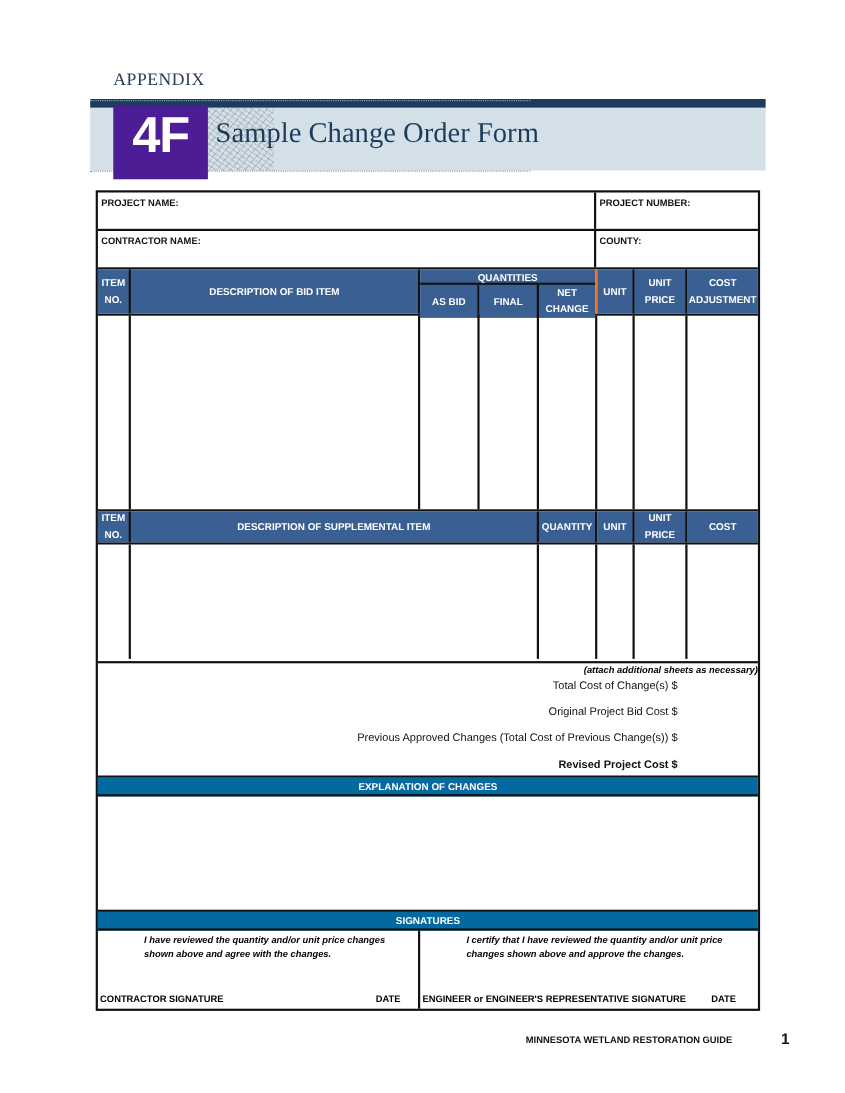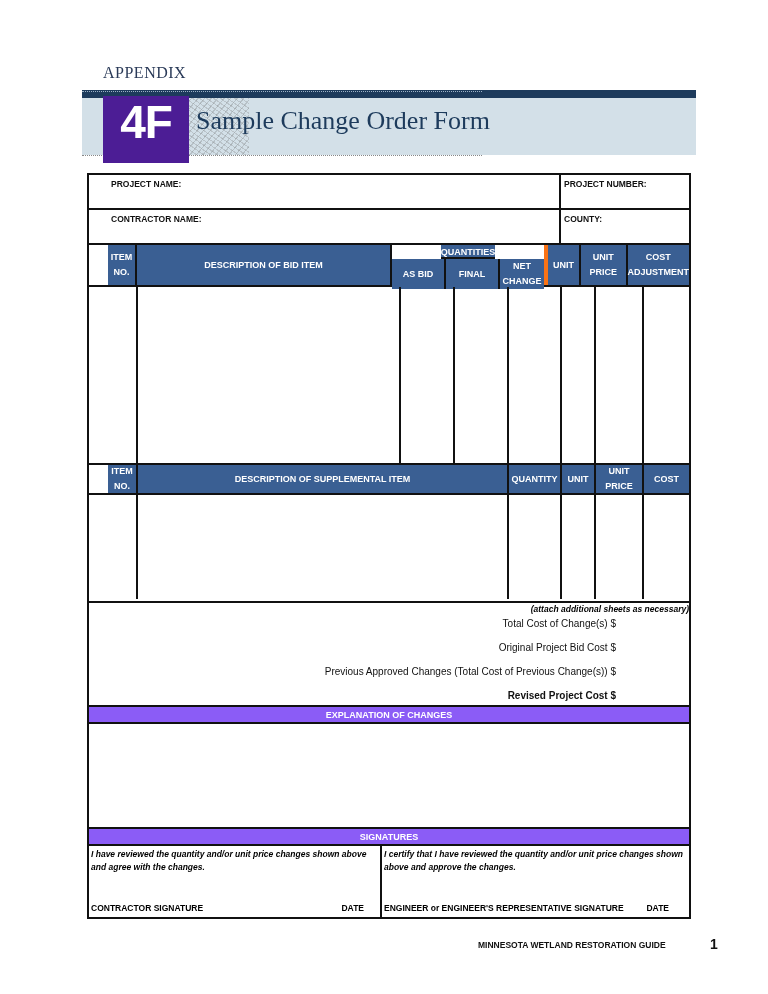--- a/index.html
+++ b/index.html
@@ -8,39 +8,39 @@
   .banner-bar { position: absolute; left: 82px; top: 90px; width: 614px; height: 8px; background: #1d3b5c; }
   .dots-top { position: absolute; left: 82px; top: 91px; width: 400px; border-top: 1px dotted #9db3c7; }
   .banner { position: absolute; left: 82px; top: 98px; width: 614px; height: 57px; background: #d3e0e8; }
   .dots-bottom { position: absolute; left: 82px; top: 155px; width: 400px; border-top: 1px dotted #888; }
   .badge { position: absolute; left: 103px; top: 96px; width: 86px; height: 67px; background: #4c1d95; color: #fff; font-family: "Liberation Sans", sans-serif; font-weight: bold; font-size: 46px; line-height: 52px; text-align: center; letter-spacing: -1px; }
   .tree { position: absolute; left: 189px; top: 98px; width: 60px; height: 57px;
     background: repeating-linear-gradient(35deg, rgba(120,120,120,.35) 0 1px, transparent 1px 4px), repeating-linear-gradient(-50deg, rgba(90,90,90,.3) 0 1px, transparent 1px 5px); opacity: .8; }
   .title { position: absolute; left: 196px; top: 106px; font-family: "Liberation Serif", serif; font-size: 26px; color: #1d3b5c; }
 
   .form { position: absolute; left: 87px; top: 173px; width: 604px; border: 2px solid #111; }
-  .row { display: flex; border-bottom: 2px solid #111; padding-left: 19px; }
+  .row { display: flex; border-bottom: 2px solid #111; }
   .cell { border-right: 2px solid #111; font-size: 8.5px; font-weight: bold; color: #111; padding: 4px 3px; }
   .cell:last-child { border-right: none; }
   .hdr { background: #3a5f93; color: #fff; font-weight: bold; font-size: 9px; text-align: center; display: flex; align-items: center; justify-content: center; border-right: 2px solid #111; line-height: 15px; }
   .hdr:last-child { border-right: none; }
   .blank { border-right: 2px solid #111; }
   .blank:last-child { border-right: none; }
   .c1 { width: 30px; } .c2 { width: 263px; } .c3 { width: 54px; } .c4 { width: 54px; } .c5 { width: 53px; } .c6 { width: 34px; } .c7 { width: 48px; } .c8 { flex: 1; }
-  .qgrp { width: 161px; display: flex; flex-direction: column; border-right: 4px solid #f97316; align-items: center; }
+  .qgrp { width: 161px; display: flex; flex-direction: column; border-right: 2px solid #f97316; }
   .qtop { background: #3a5f93; color: #fff; font-size: 9px; font-weight: bold; text-align: center; height: 14px; line-height: 14px; border-bottom: 2px solid #111; }
   .qsub { display: flex; flex: 1; }
   .qsub .hdr { height: 100%; }
   .totals { position: relative; height: 106px; border-bottom: 2px solid #111; border-top: 2px solid #111; margin-top: 2px; }
   .totals .note { position: absolute; left: 0; width: 100%; top: 1px; text-align: right; font-size: 8.5px; font-weight: bold; font-style: italic; }
   .totals .line { position: absolute; right: 73px; font-size: 10px; color: #111; }
-  .band { background: #8b5cf6; color: #fff; font-size: 9px; font-weight: bold; text-align: center; height: 17px; line-height: 17px; border-bottom: 2px solid #111; }
+  .band { background: #0369a1; color: #fff; font-size: 9px; font-weight: bold; text-align: center; height: 17px; line-height: 17px; border-bottom: 2px solid #111; }
   .explain { height: 105px; border-bottom: 2px solid #111; }
   .sig { display: flex; height: 71px; }
-  .sigcol { position: relative; border-right: 2px solid #111; }
+  .sigcol { position: relative; border-right: 2px solid #111; padding-left: 40px; }
   .sigcol:last-child { border-right: none; }
   .sigtxt { font-size: 8.5px; font-weight: bold; font-style: italic; padding: 2px 2px; line-height: 13px; }
   .siglbl { position: absolute; bottom: 4px; font-size: 8.5px; font-weight: bold; }
   .footer { position: absolute; left: 478px; top: 940px; font-size: 8.5px; font-weight: bold; color: #111; }
   .pagenum { position: absolute; left: 710px; top: 936px; font-size: 14px; font-weight: bold; color: #111; }
 </style>
 </head>
 <body>
 
 <div class="appendix">APPENDIX</div>

